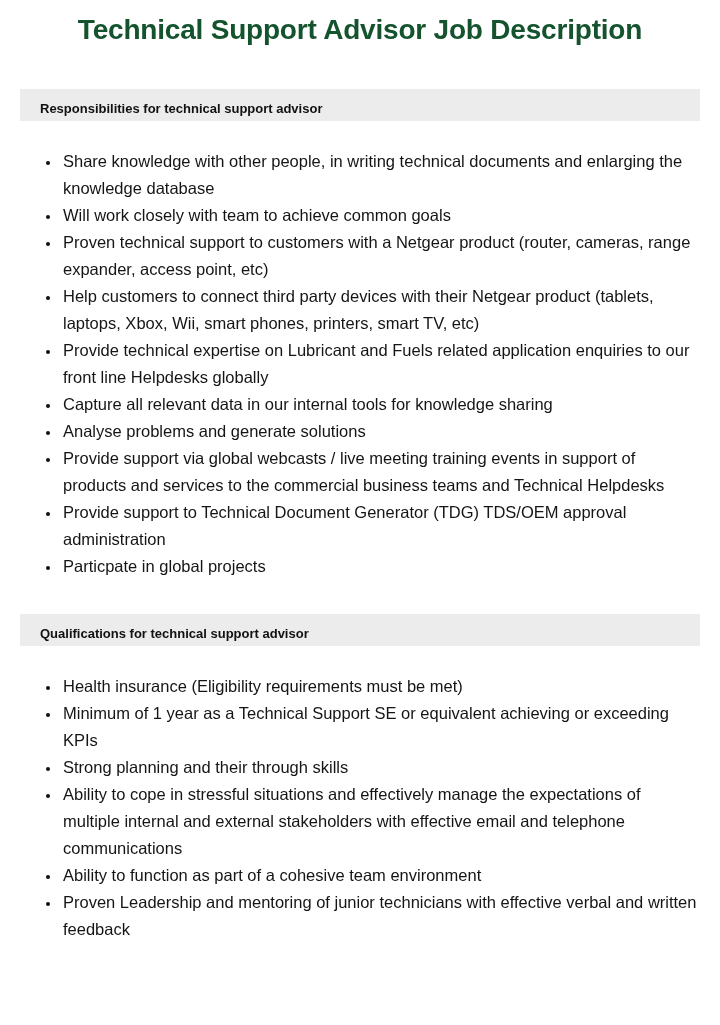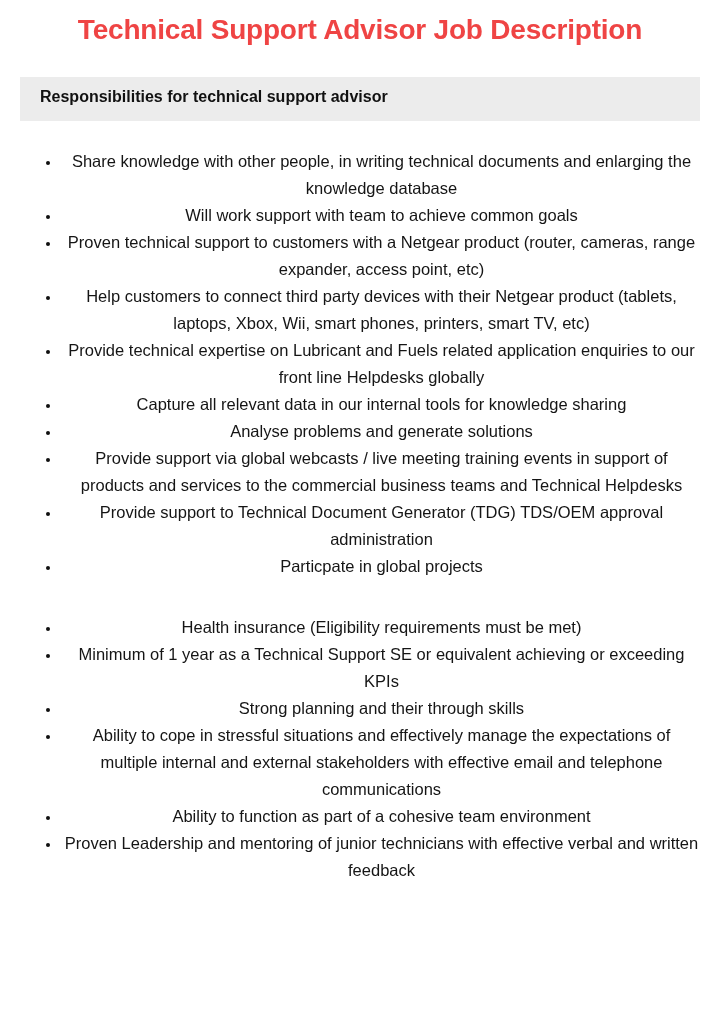--- a/index.html
+++ b/index.html
@@ -12,47 +12,46 @@
     font-family: "Liberation Sans", sans-serif;
     color: #101010;
     -webkit-font-smoothing: antialiased;
   }
   .page {
     width: 720px;
     box-sizing: border-box;
     padding: 8px 20px 30px 20px;
   }
   h1.doc-title {
-    margin: 4px 0 30px 0;
+    margin: 4px 0 42px 0;
     font-size: 28px;
     line-height: 1.25;
     font-weight: 800;
     text-align: center;
     letter-spacing: -0.2px;
-    color: #ef4444;
+    color: #14532d;
   }
   p.intro {
     margin: 0 0 24px 0;
     font-size: 16.5px;
     line-height: 27px;
     color: #151515;
   }
   .section-header {
     background: #ececec;
-    font-size: 16px;
+    font-size: 13px;
     font-weight: 700;
     color: #111111;
-    padding: 10px 20px 15px 20px;
+    padding: 10px 20px 3px 20px;
     line-height: 19px;
   }
   ul.bullet-list {
     margin: 27px 0 34px 0;
     padding: 0 0 0 41px;
     list-style: disc outside;
-    text-align: center;
   }
   ul.bullet-list li {
     font-size: 16.5px;
     line-height: 27px;
     color: #151515;
     padding-left: 2px;
   }
   ul.bullet-list li::marker {
     font-size: 13px;
     color: #101010;
@@ -66,33 +65,34 @@
 
 <main class="page">
 
   <h1 class="doc-title">Technical Support Advisor Job Description</h1>
 
 
   <section>
     <div class="section-header">Responsibilities for technical support advisor</div>
     <ul class="bullet-list">
       <li>Share knowledge with other people, in writing technical documents and enlarging the knowledge database</li>
-      <li>Will work support with team to achieve common goals</li>
+      <li>Will work closely with team to achieve common goals</li>
       <li>Proven technical support to customers with a Netgear product (router, cameras, range expander, access point, etc)</li>
       <li>Help customers to connect third party devices with their Netgear product (tablets, laptops, Xbox, Wii, smart phones, printers, smart TV, etc)</li>
       <li>Provide technical expertise on Lubricant and Fuels related application enquiries to our front line Helpdesks globally</li>
       <li>Capture all relevant data in our internal tools for knowledge sharing</li>
       <li>Analyse problems and generate solutions</li>
       <li>Provide support via global webcasts / live meeting training events in support of products and services to the commercial business teams and Technical Helpdesks</li>
       <li>Provide support to Technical Document Generator (TDG) TDS/OEM approval administration</li>
       <li>Particpate in global projects</li>
     </ul>
   </section>
 
   <section>
+    <div class="section-header">Qualifications for technical support advisor</div>
     <ul class="bullet-list">
       <li>Health insurance (Eligibility requirements must be met)</li>
       <li>Minimum of 1 year as a Technical Support SE or equivalent achieving or exceeding KPIs</li>
       <li>Strong planning and their through skills</li>
       <li>Ability to cope in stressful situations and effectively manage the expectations of multiple internal and external stakeholders with effective email and telephone communications</li>
       <li>Ability to function as part of a cohesive team environment</li>
       <li>Proven Leadership and mentoring of junior technicians with effective verbal and written feedback</li>
     </ul>
   </section>
 

